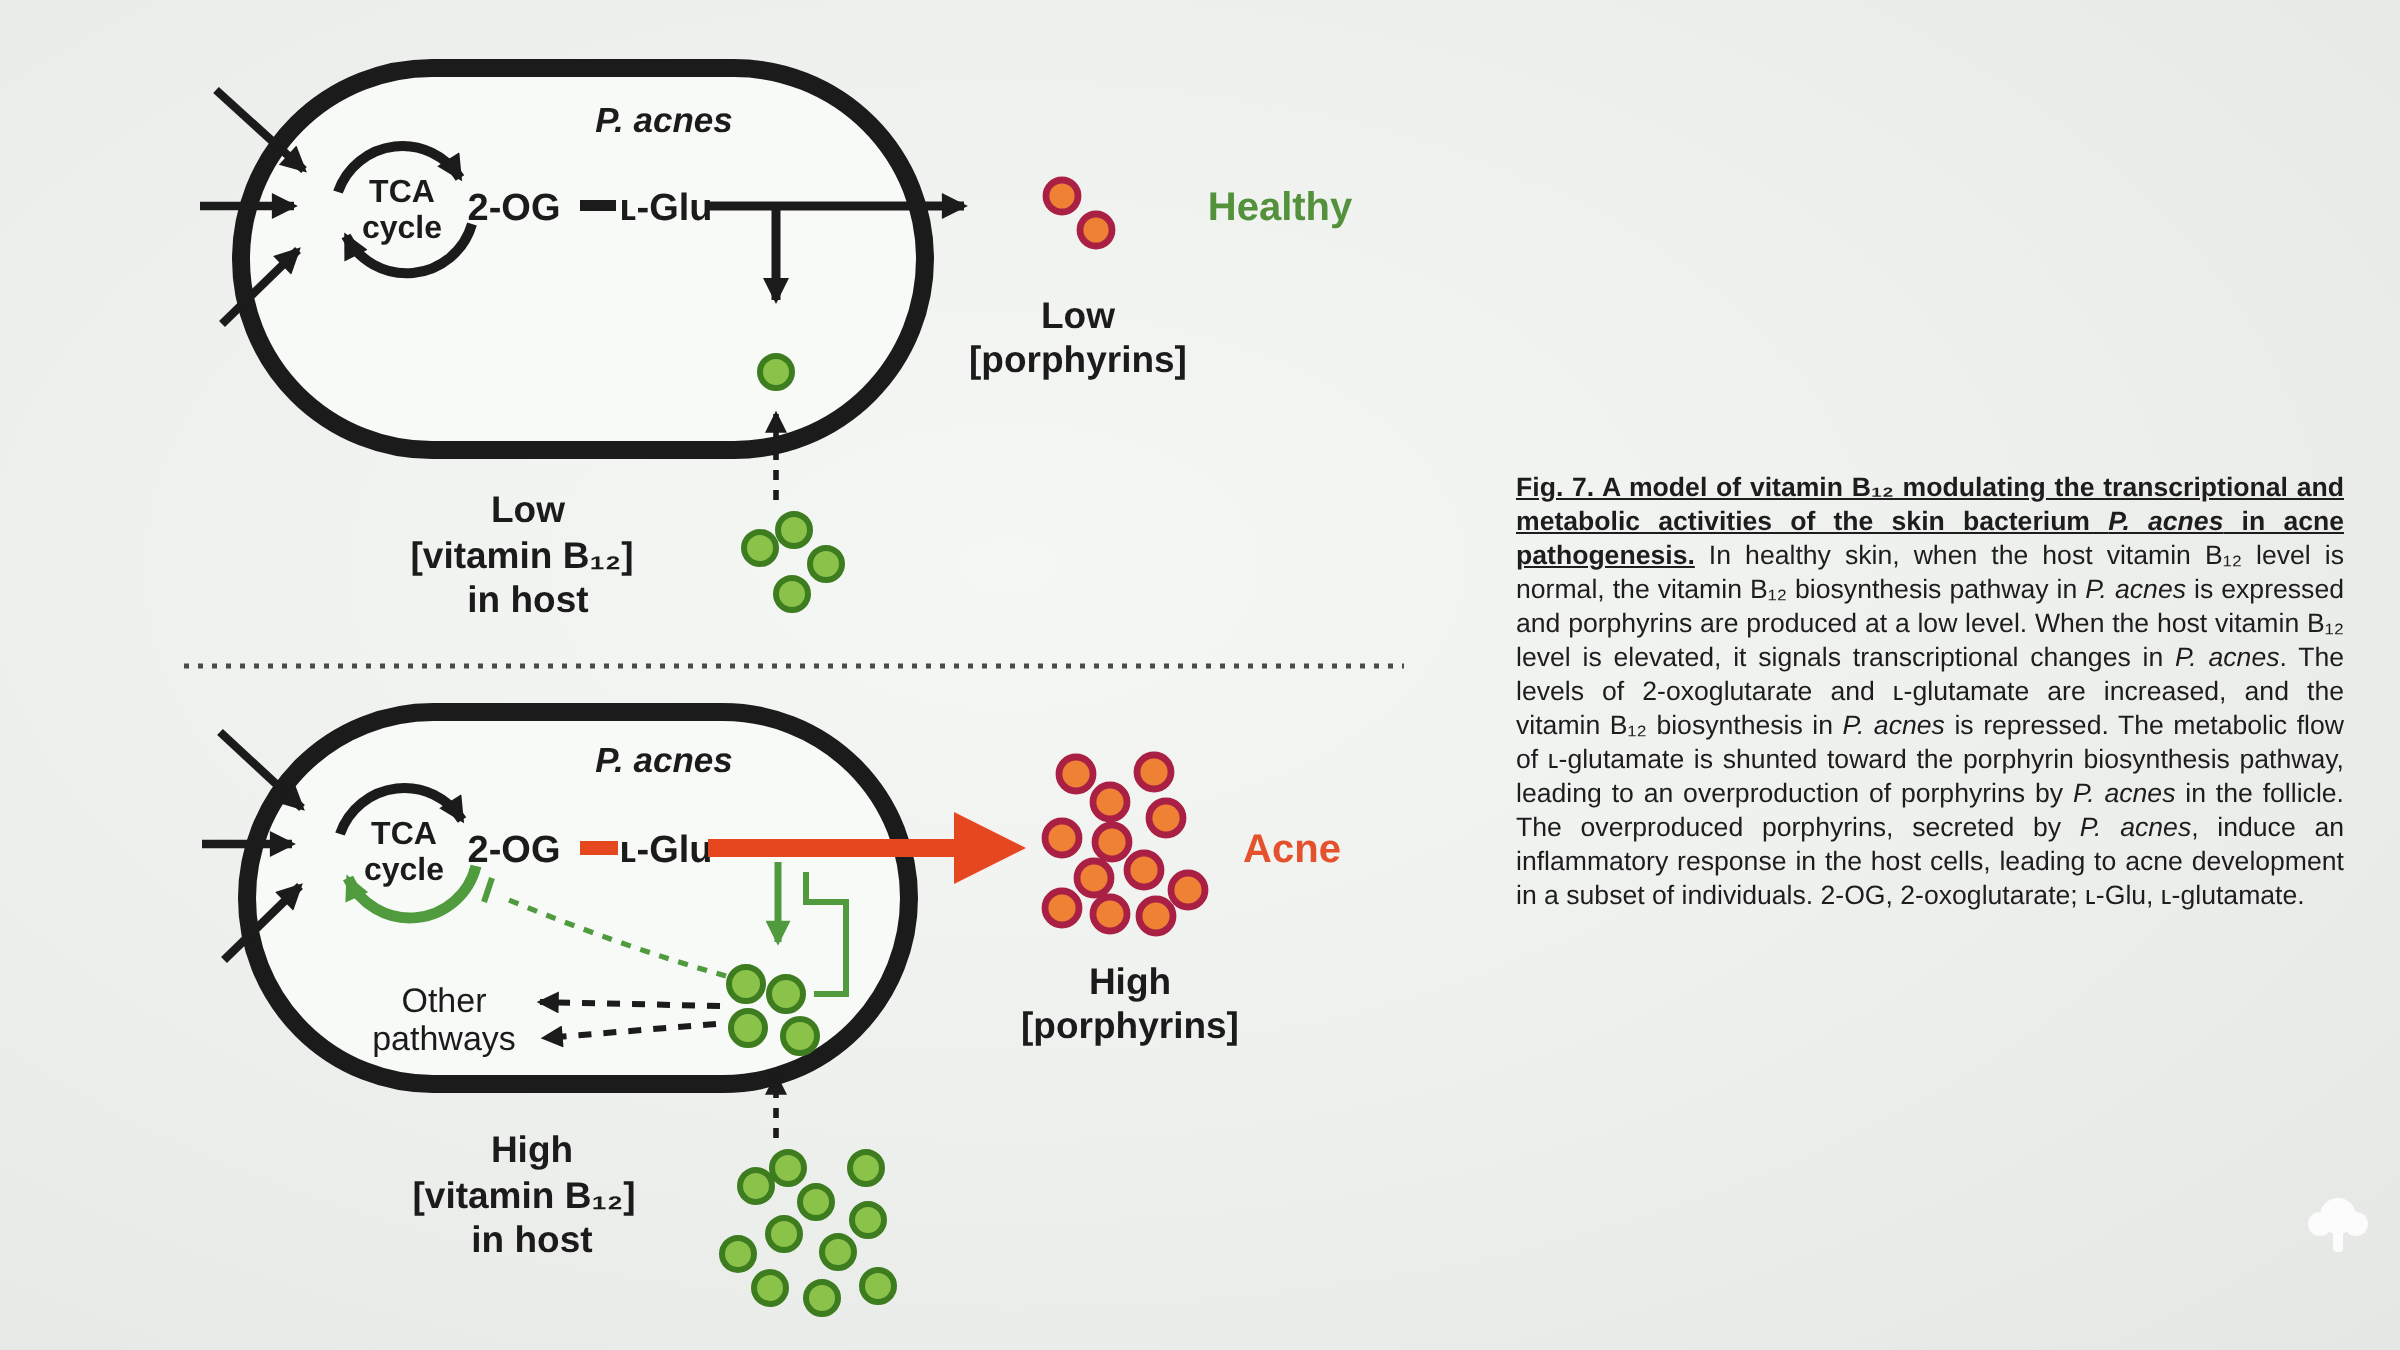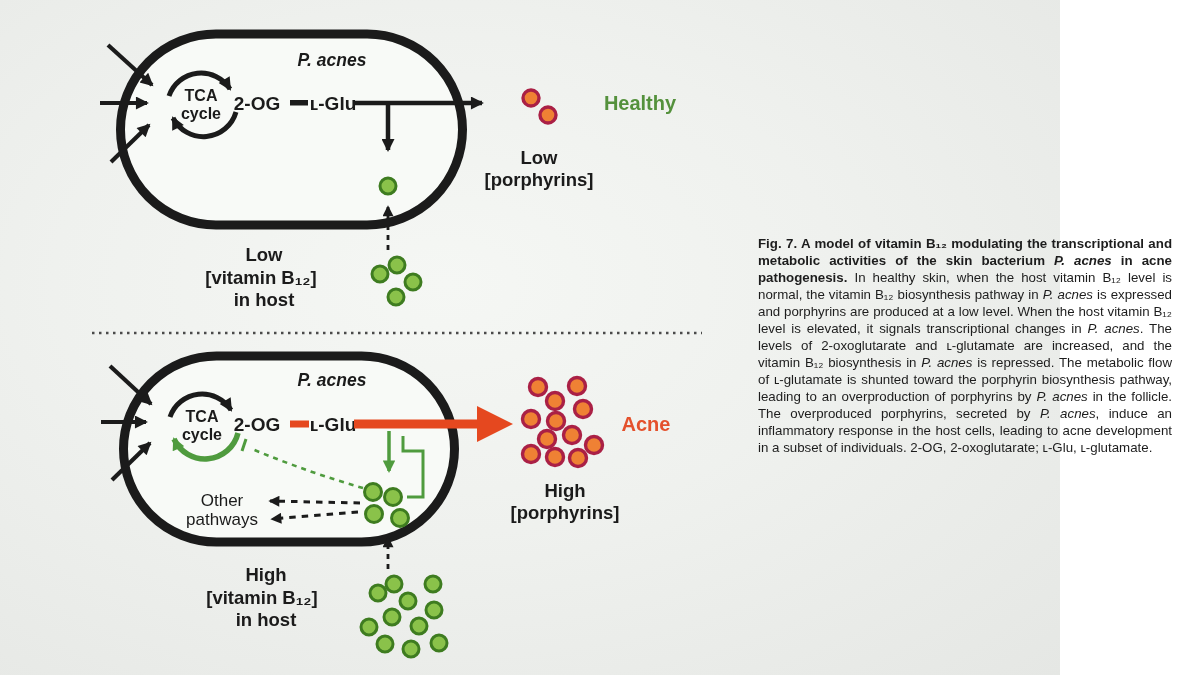--- a/index.html
+++ b/index.html
@@ -1,24 +1,24 @@
 <!DOCTYPE html>
 <html><head>
 <meta charset="utf-8">
 <style>
   html,body{margin:0;padding:0;}
   body{width:1200px;height:675px;overflow:hidden;
        font-family:"Liberation Sans","DejaVu Sans",sans-serif;}
-  #stage{position:relative;width:1060px;height:675px;
+  #stage{position:relative;width:1200px;height:675px;
          background:radial-gradient(ellipse at 42% 42%, #f5f7f4 0%, #eff1ee 45%, #e9ebe8 78%, #e5e7e4 100%);}
   #figure-svg{position:absolute;left:0;top:0;}
   .svg-label{fill:#1b1b1b;}
   #caption{position:absolute;left:758px;top:235px;width:414px;
            font-size:13.3px;line-height:17px;color:#1d1d1d;text-align:justify;}
-  #caption .b{font-weight:700;}
+  #caption .b{font-weight:700;text-decoration:underline;}
   #caption .i{font-style:italic;}
 </style>
 </head>
 <body>
 
 <div id="stage">
 
 <svg id="figure-svg" width="1200" height="675" viewBox="0 0 1200 675">
   <defs>
     <marker id="ab" viewBox="0 0 10 10" refX="8.5" refY="5" markerWidth="15" markerHeight="13" orient="auto" markerUnits="userSpaceOnUse">

